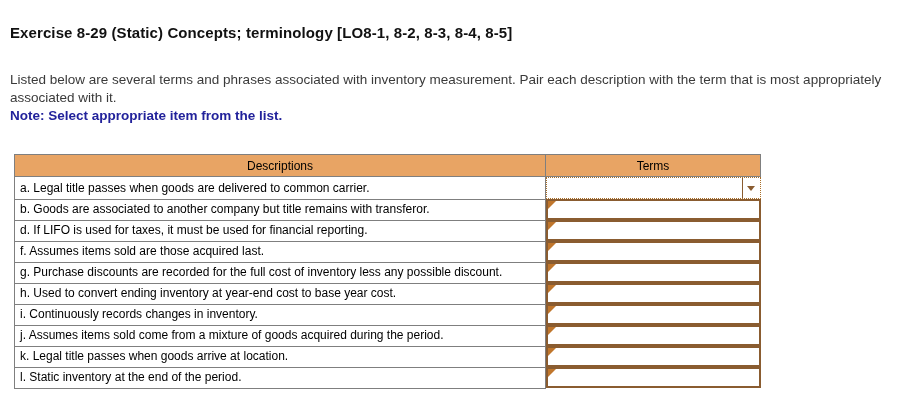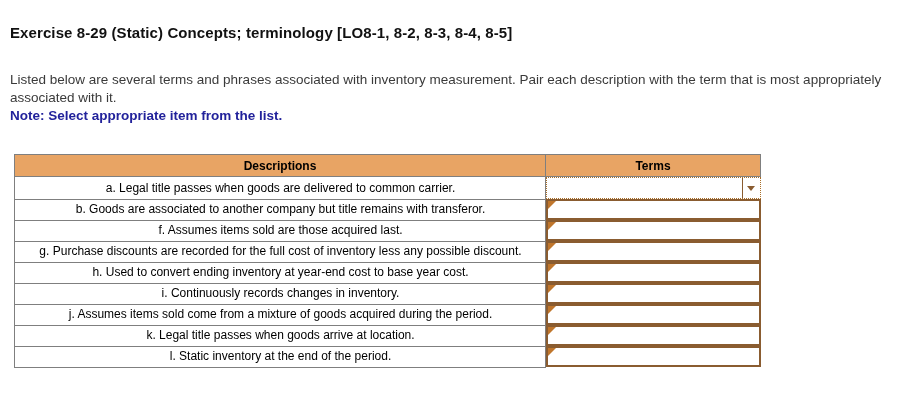--- a/index.html
+++ b/index.html
@@ -33,32 +33,31 @@
   }
   table.match-table{
     border-collapse:collapse;
     margin:30px 0 0 4px;
     table-layout:fixed;
     width:746px;
   }
   table.match-table th{
     background:var(--header-bg);
     border:1px solid var(--grid-border);
-    font-size:12px;font-weight:bold;color:#000;
+    font-size:12px;font-weight:normal;color:#000;
     height:22px;text-align:center;padding:0 4px;
   }
   th.col-desc{width:531px;}
   th.col-terms{width:215px;}
   td.desc-cell{
     border:1px solid var(--grid-border);
     font-size:12px;color:#000;
     height:21px;padding:1px 4px 2px 5px;
     background:#fff;white-space:nowrap;overflow:hidden;
     vertical-align:middle;
-    text-align:center;
   }
   td.term-cell{
     border:none;padding:0;height:21px;vertical-align:middle;
     background:#fff;
   }
   
   .dd{
     display:flex;align-items:stretch;
     border:1px dotted var(--dotted-border);
     background:#fff;height:22px;width:100%;
@@ -120,20 +119,29 @@
         <tr>
           <td class="desc-cell">b. Goods are associated to another company but title remains with transferor.</td>
           <td class="term-cell">
             <div class="term-box">
               <span class="corner-marker"></span>
               <span class="term-value"></span>
             </div>
           </td>
         </tr>
         <tr>
+          <td class="desc-cell">d. If LIFO is used for taxes, it must be used for financial reporting.</td>
+          <td class="term-cell">
+            <div class="term-box">
+              <span class="corner-marker"></span>
+              <span class="term-value"></span>
+            </div>
+          </td>
+        </tr>
+        <tr>
           <td class="desc-cell">f. Assumes items sold are those acquired last.</td>
           <td class="term-cell">
             <div class="term-box">
               <span class="corner-marker"></span>
               <span class="term-value"></span>
             </div>
           </td>
         </tr>
         <tr>
           <td class="desc-cell">g. Purchase discounts are recorded for the full cost of inventory less any possible discount.</td>

